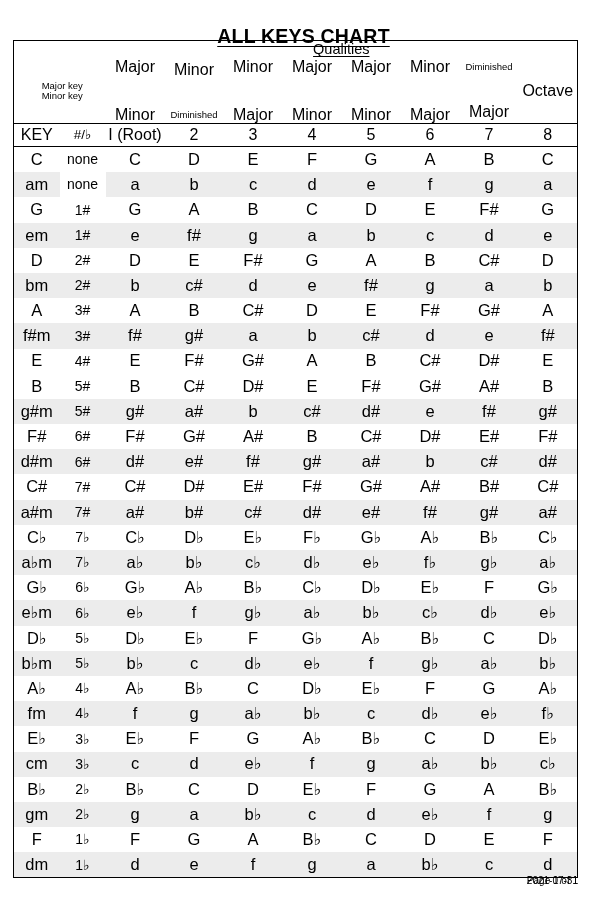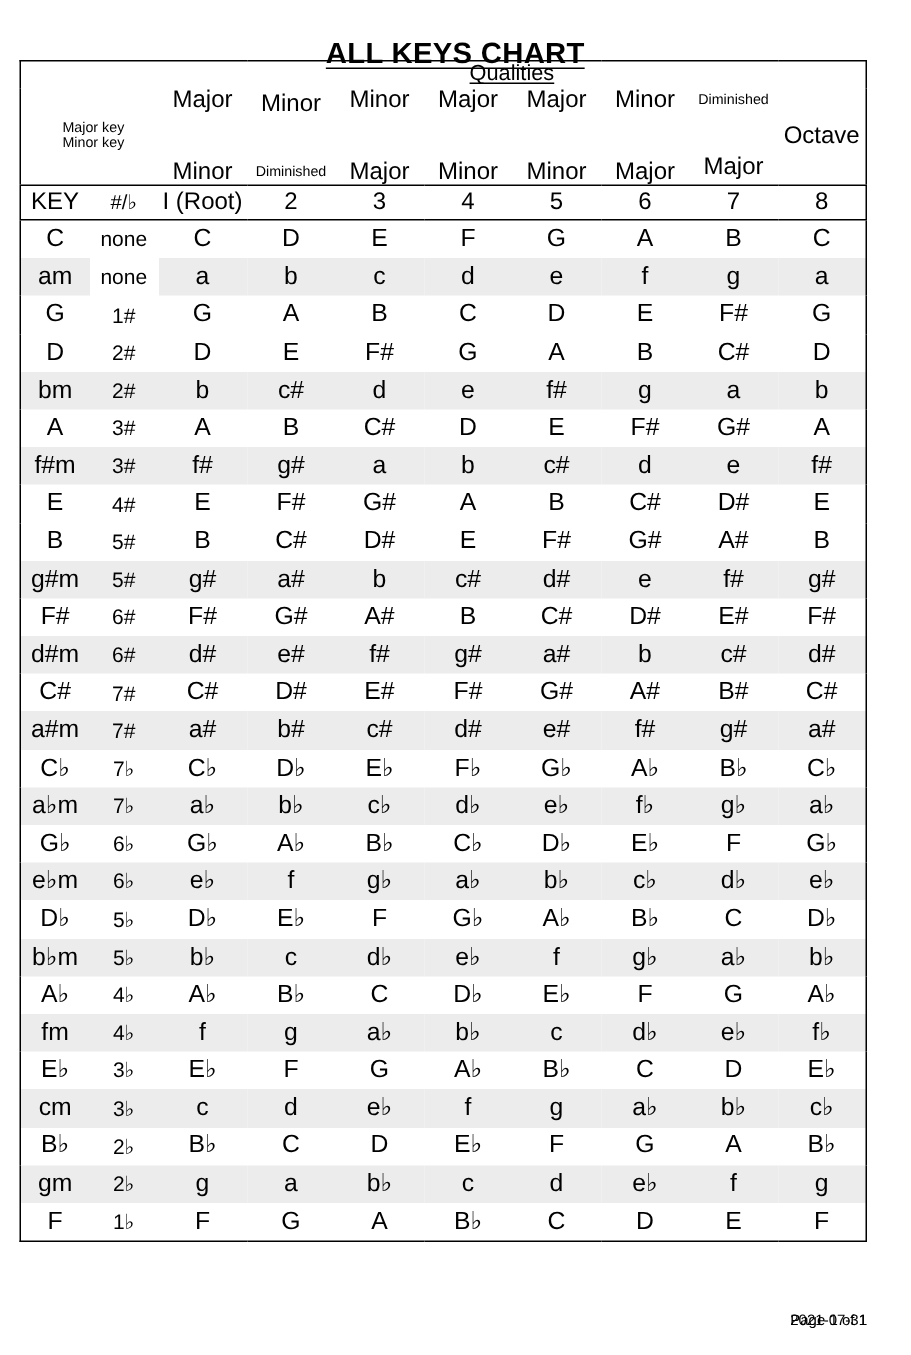--- a/index.html
+++ b/index.html
@@ -262,20 +262,32 @@
           <td class="acc-cell">1#</td>
           <td>G</td>
           <td>A</td>
           <td>B</td>
           <td>C</td>
           <td>D</td>
           <td>E</td>
           <td>F#</td>
           <td>G</td>
         </tr>
+        <tr class="data-row shaded">
+          <td>em</td>
+          <td class="acc-cell">1#</td>
+          <td>e</td>
+          <td>f#</td>
+          <td>g</td>
+          <td>a</td>
+          <td>b</td>
+          <td>c</td>
+          <td>d</td>
+          <td>e</td>
+        </tr>
         <tr class="data-row">
           <td>D</td>
           <td class="acc-cell">2#</td>
           <td>D</td>
           <td>E</td>
           <td>F#</td>
           <td>G</td>
           <td>A</td>
           <td>B</td>
           <td>C#</td>
@@ -550,20 +562,32 @@
           <td class="acc-cell">1♭</td>
           <td>F</td>
           <td>G</td>
           <td>A</td>
           <td>B♭</td>
           <td>C</td>
           <td>D</td>
           <td>E</td>
           <td>F</td>
         </tr>
+        <tr class="data-row shaded">
+          <td>dm</td>
+          <td class="acc-cell">1♭</td>
+          <td>d</td>
+          <td>e</td>
+          <td>f</td>
+          <td>g</td>
+          <td>a</td>
+          <td>b♭</td>
+          <td>c</td>
+          <td>d</td>
+        </tr>
       </tbody>
   </table>
 </div>
 
 <div class="footer">
   <div class="page-num">Page 1 of 1</div>
   <div class="doc-date">2021-07-31</div>
 </div>
 
 </body></html>

